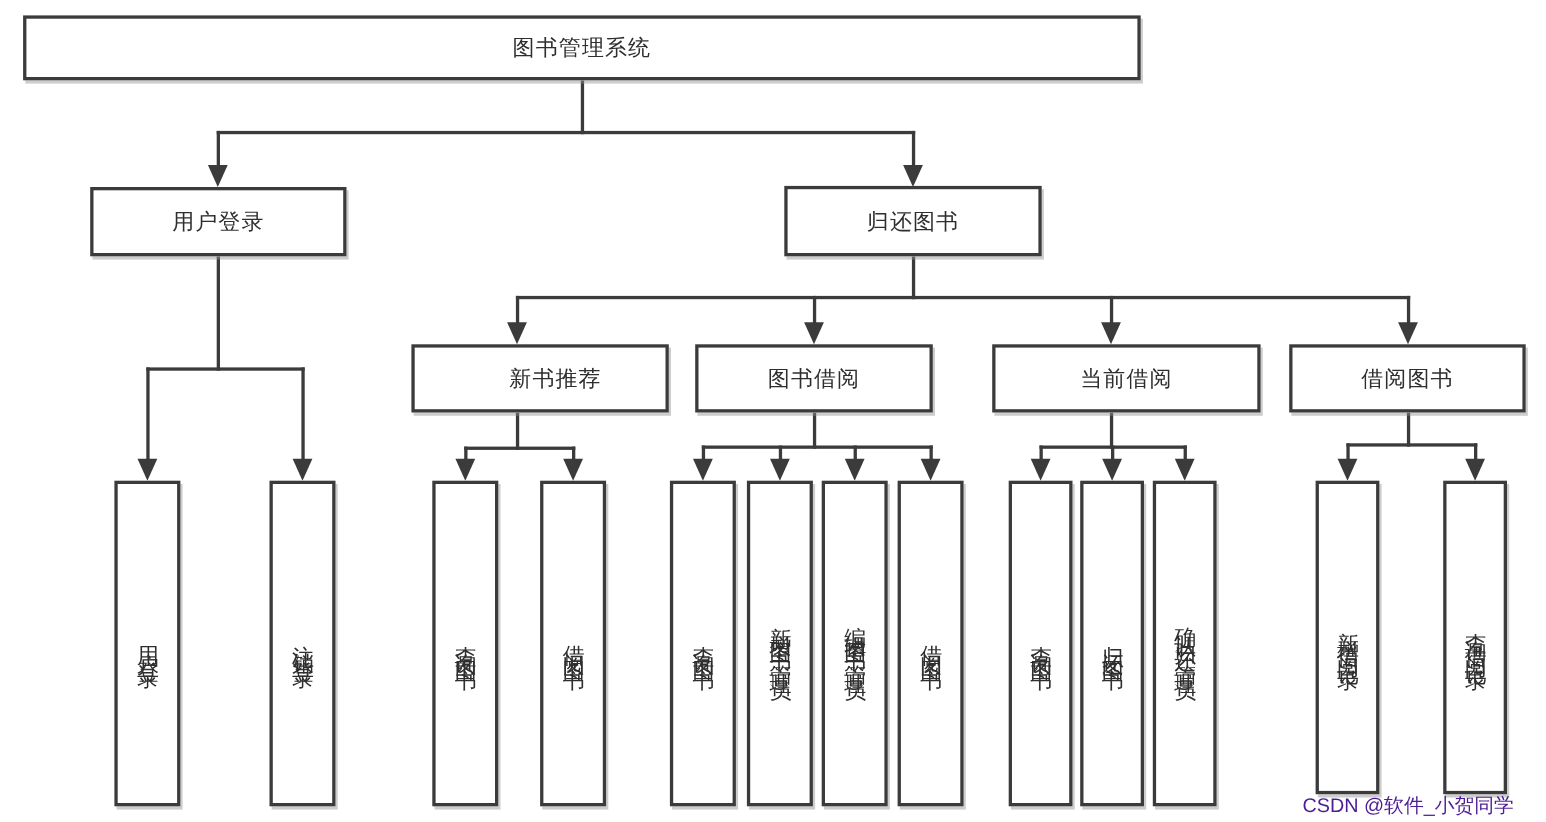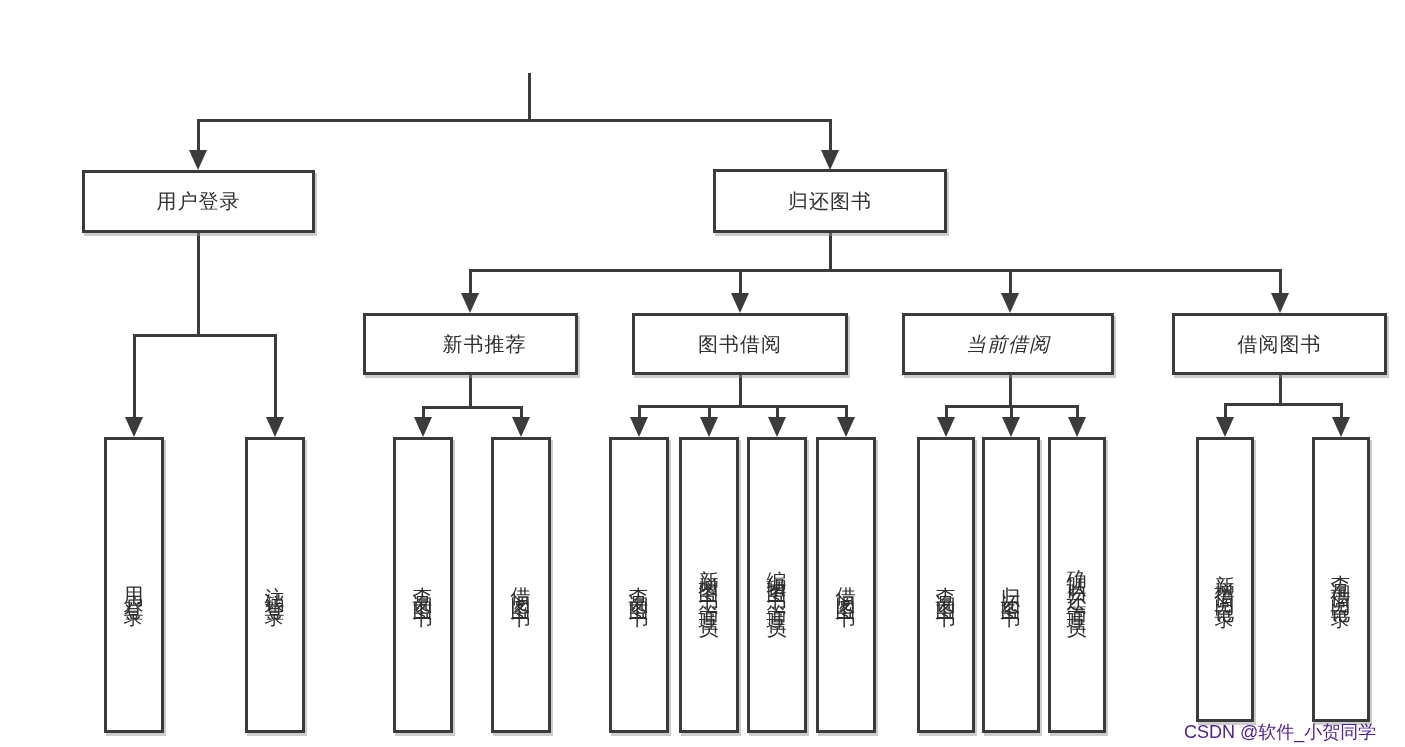--- a/index.html
+++ b/index.html
@@ -75,27 +75,28 @@
   <div class="vline" style="left:1075.5px;top:405px;height:14px;"></div>
   <div class="arrow" style="left:1068px;top:417px;"></div>
 
   <div class="vline" style="left:1278.5px;top:375px;height:31px;"></div>
   <div class="hline" style="left:1223.5px;top:403px;width:119px;"></div>
   <div class="vline" style="left:1223.5px;top:403px;height:16px;"></div>
   <div class="arrow" style="left:1216px;top:417px;"></div>
   <div class="vline" style="left:1339.5px;top:403px;height:16px;"></div>
   <div class="arrow" style="left:1332px;top:417px;"></div>
 
+  <div class="node" style="left:21px;top:14px;width:1016px;height:59px;">图书管理系统</div>
 
   <div class="node" style="left:82px;top:170px;width:233px;height:63px;">用户登录</div>
   <div class="node" style="left:713px;top:169px;width:234px;height:64px;">归还图书</div>
 
-  <div class="node" style="left:363px;top:313px;width:215px;height:62px;padding-left:28px;">新书推荐</div>
+  <div class="node" style="left:374px;top:313px;width:234px;height:62px;padding-left:28px;">新书推荐</div>
   <div class="node" style="left:632px;top:313px;width:216px;height:62px;">图书借阅</div>
-  <div class="node" style="left:902px;top:313px;width:212px;height:62px;font-style:italic;">当前借阅</div>
+  <div class="node" style="left:902px;top:313px;width:244px;height:62px;">当前借阅</div>
   <div class="node" style="left:1172px;top:313px;width:215px;height:62px;">借阅图书</div>
 
   <div class="node vnode" style="left:104px;top:437px;width:60px;height:296px;">用户登录</div>
   <div class="node vnode" style="left:245px;top:437px;width:60px;height:296px;">注销登录</div>
 
   <div class="node vnode" style="left:393px;top:437px;width:60px;height:296px;">查询图书</div>
   <div class="node vnode" style="left:491px;top:437px;width:60px;height:296px;">借阅图书</div>
 
   <div class="node vnode" style="left:609px;top:437px;width:60px;height:296px;">查询图书</div>
   <div class="node vnode" style="left:679px;top:437px;width:60px;height:296px;">新增图书（管理员）</div>

